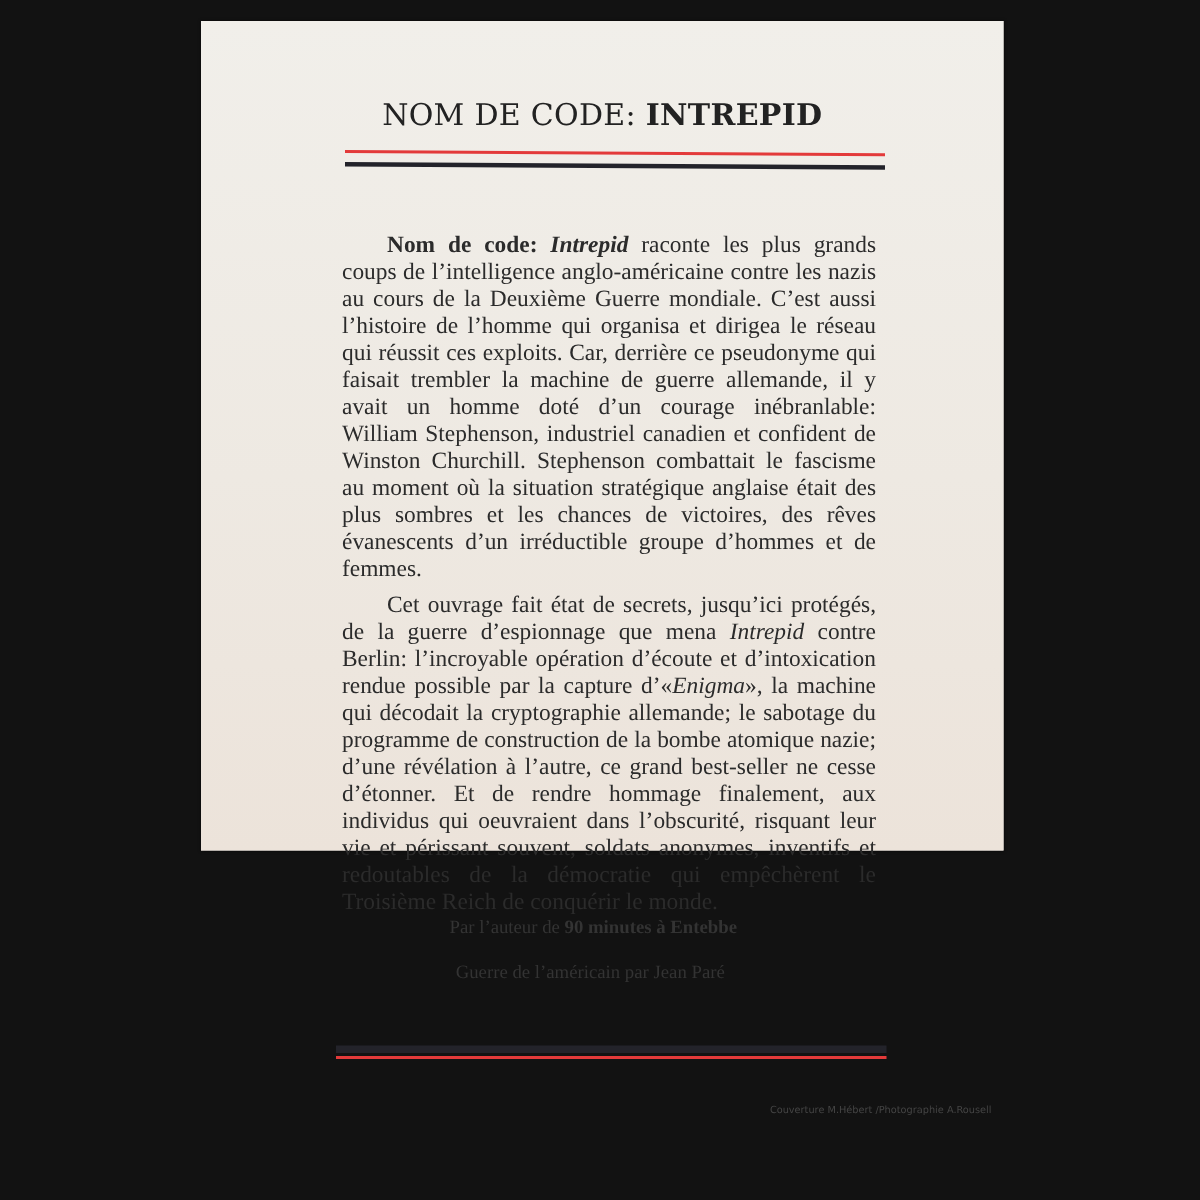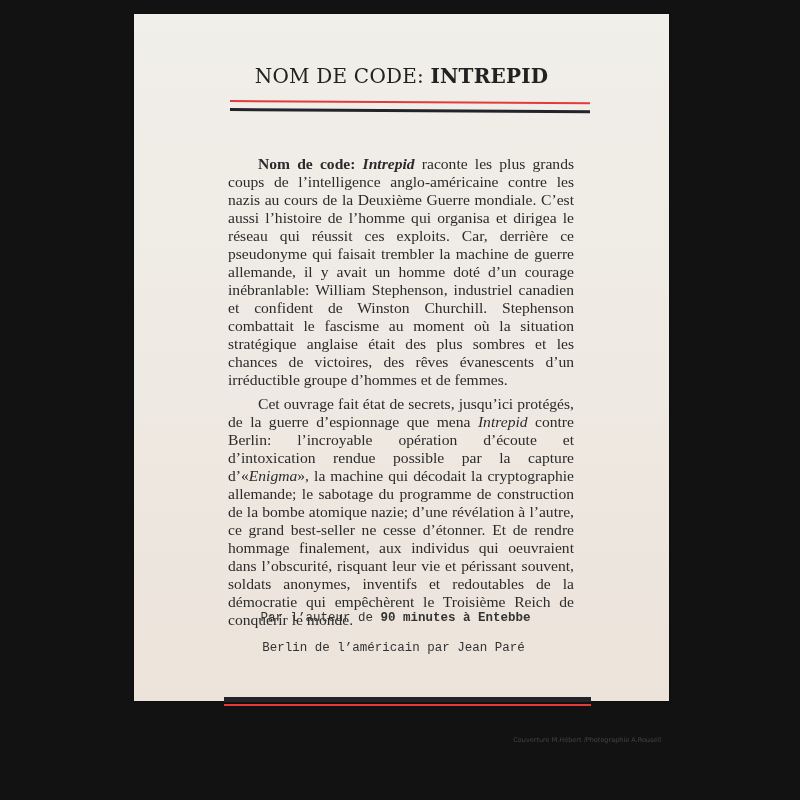--- a/index.html
+++ b/index.html
@@ -8,21 +8,21 @@
       width: 800px;
       height: 800px;
       background: #121212;
       overflow: hidden;
     }
     .cover {
       position: absolute;
       left: 134px;
       top: 14px;
       width: 535px;
-      height: 687px;
+      height: 553px;
       background: #efeae3;
       background-image: linear-gradient(180deg, #f1efea 0%, #eee9e2 55%, #ece3da 100%);
       box-shadow: 0 0 2px rgba(0,0,0,0.6);
     }
     .title {
       position: absolute;
       left: 0;
       width: 100%;
       top: 50px;
       text-align: center;
@@ -51,35 +51,35 @@
       left: 94px;
       top: 141px;
       width: 362px;
       font-family: "Liberation Serif", serif;
       font-size: 15.6px;
       line-height: 18px;
       color: #2b2b2b;
       text-align: justify;
     }
     .body-text p {
-      margin: 0 16px 6px 0;
+      margin: 0 6px 6px 0;
       text-indent: 30px;
     }
     .body-text .lead {
       font-weight: bold;
     }
     .body-text i {
       font-style: italic;
     }
     .credit {
       position: absolute;
       left: 0;
       width: 100%;
       text-align: center;
-      font-family: Liberation Mono, monospace;
+      font-family: Liberation Serif, serif;
       font-size: 12.5px;
       color: #333;
     }
     .credit-author { top: 597px; left: -6px; }
     .credit-author b { font-weight: bold; }
     .credit-translator { top: 627px; left: -8px; }
     .footer-credit {
       position: absolute;
       left: 0;
       width: 100%;
@@ -99,19 +99,19 @@
 
   <div class="rule red top-red"></div>
   <div class="rule black top-black"></div>
 
   <div class="body-text">
     <p><span class="lead">Nom de code: </span><i class="lead">Intrepid</i><span> raconte les plus grands coups de l’intelligence anglo-américaine contre les nazis au cours de la Deuxième Guerre mondiale. C’est aussi l’histoire de l’homme qui organisa et dirigea le réseau qui réussit ces exploits. Car, derrière ce pseudonyme qui faisait trembler la machine de guerre allemande, il y avait un homme doté d’un courage inébranlable: William Stephenson, industriel canadien et confident de Winston Churchill. Stephenson combattait le fascisme au moment où la situation stratégique anglaise était des plus sombres et les chances de victoires, des rêves évanescents d’un irréductible groupe d’hommes et de femmes.</span></p>
     <p><span>Cet ouvrage fait état de secrets, jusqu’ici protégés, de la guerre d’espionnage que mena </span><i>Intrepid</i><span> contre Berlin: l’incroyable opération d’écoute et d’intoxication rendue possible par la capture d’«</span><i>Enigma</i><span>», la machine qui décodait la cryptographie allemande; le sabotage du programme de construction de la bombe atomique nazie; d’une révélation à l’autre, ce grand best-seller ne cesse d’étonner. Et de rendre hommage finalement, aux individus qui oeuvraient dans l’obscurité, risquant leur vie et périssant souvent, soldats anonymes, inventifs et redoutables de la démocratie qui empêchèrent le Troisième Reich de conquérir le monde.</span></p>
   </div>
 
   <div class="credit credit-author"><span>Par l’auteur de </span><b>90 minutes à Entebbe</b></div>
-  <div class="credit credit-translator">Berlin de l’américain par Jean Paré</div>
+  <div class="credit credit-translator">Guerre de l’américain par Jean Paré</div>
 
   <div class="rule black bot-black"></div>
   <div class="rule red bot-red"></div>
 
   <div class="footer-credit">Couverture M.Hébert /Photographie A.Rousell</div>
 </div>
 
 </body></html>

